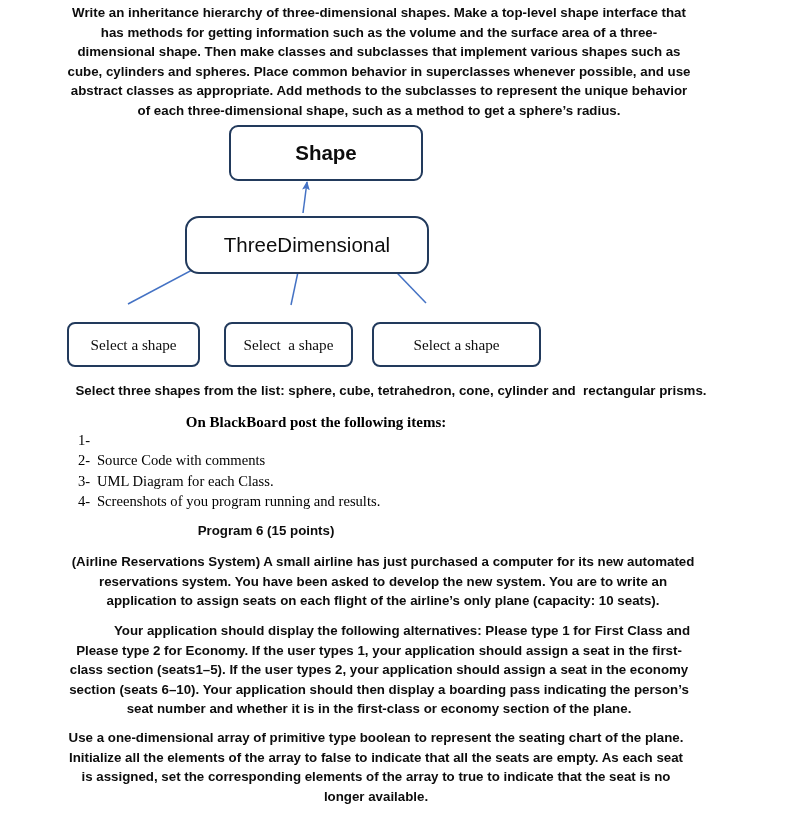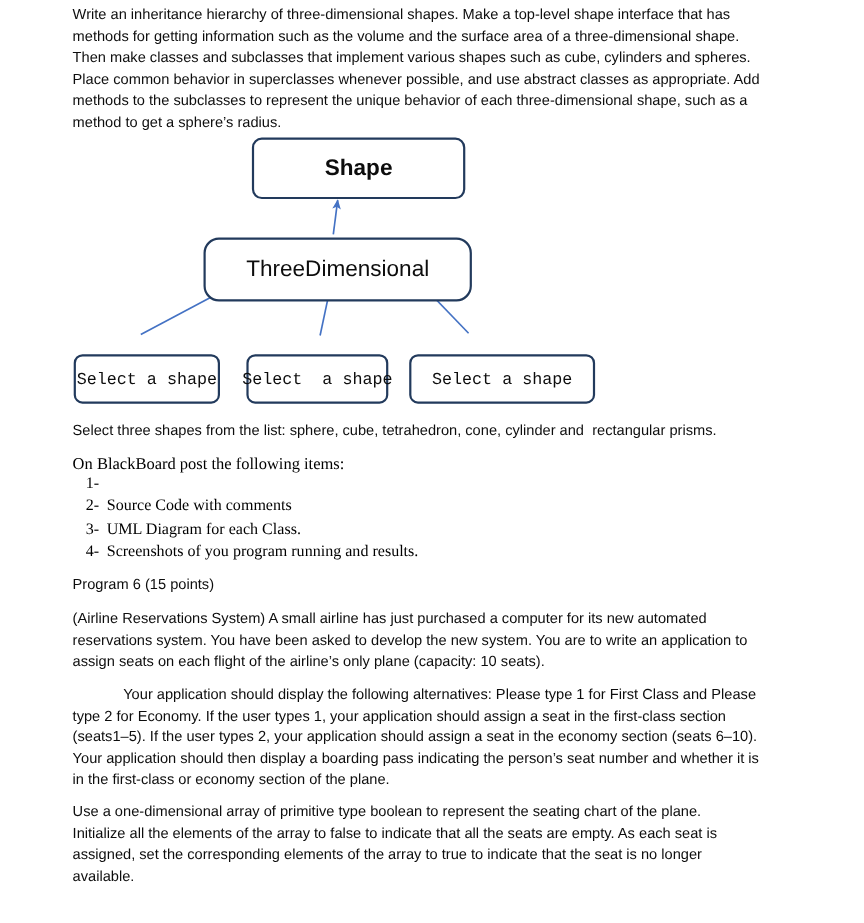--- a/index.html
+++ b/index.html
@@ -23,22 +23,23 @@
     background: #ffffff;
   }
 
   
   .para {
     position: absolute;
     font-family: "Liberation Sans", sans-serif;
     font-size: 13.3px;
     line-height: 19.6px;
     color: #0d0d0d;
-    text-align: left;
+    text-align: center;
     white-space: pre-wrap;
+    font-weight: bold;
   }
   .serif {
     font-family: "Liberation Serif", serif;
     font-size: 15px;
     line-height: 20px;
     color: #000000;
   }
 
   
   #intro-paragraph {
@@ -63,21 +64,21 @@
     display: flex;
     align-items: center;
     justify-content: center;
     text-align: center;
   }
   .node-sans {
     font-family: "Liberation Sans", sans-serif;
     color: #0d0d0d;
   }
   .node-serif {
-    font-family: Liberation Mono, monospace;
+    font-family: Liberation Serif, serif;
     color: #0d0d0d;
     white-space: pre;
   }
   #node-shape {
     left: 229px;
     top: 13px;
     width: 194px;
     height: 56px;
     border-radius: 9px;
     font-size: 20.5px;

